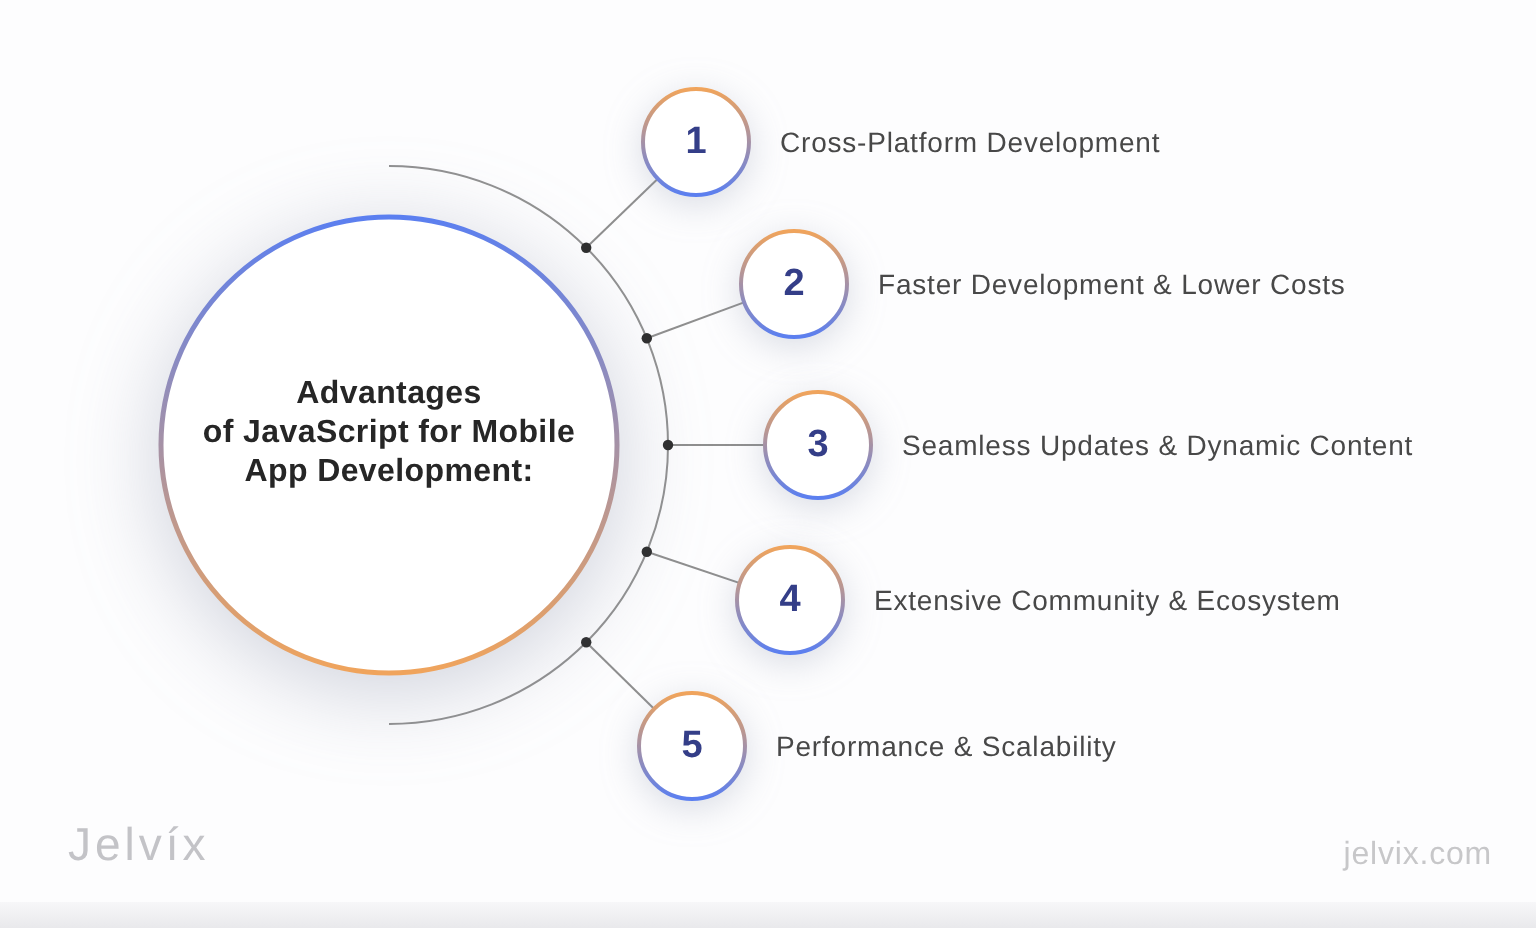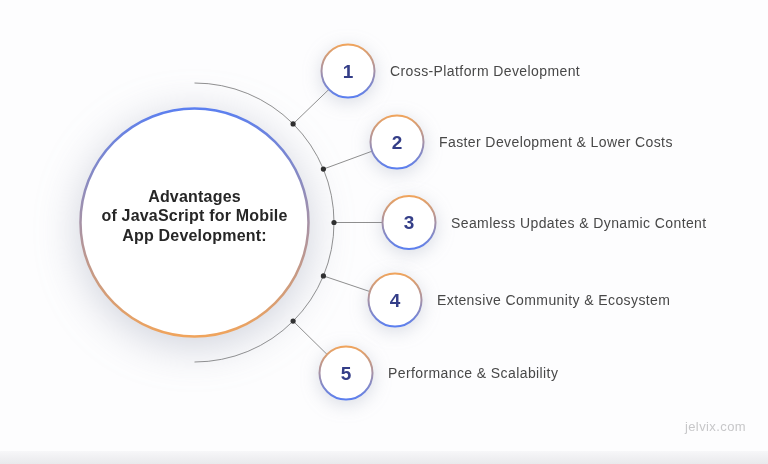--- a/index.html
+++ b/index.html
@@ -33,21 +33,21 @@
   }
   .label{
     font-size:14px;fill:#484848;letter-spacing:0.4px;text-anchor:start;
   }
   .logo{
     position:absolute;left:34px;top:409px;
     font-size:23px;font-weight:300;color:#c3c3c7;letter-spacing:2px;
   }
   .site{
     position:absolute;right:22px;top:419px;
-    font-size:13px;color:#c7c7c9;letter-spacing:0.4px;
+    font-size:16px;color:#c7c7c9;letter-spacing:0.4px;
   }
 </style>
 </head>
 <body>
 
 <div class="page">
 
   <svg width="768" height="464" viewBox="0 0 768 464">
     <defs>
       <linearGradient id="gradBlueOrange" x1="0" y1="0" x2="0" y2="1">
@@ -103,16 +103,17 @@
     </g>
 
     <circle class="main-circle" cx="194.5" cy="222.5" r="114"></circle>
     <g>
       <text class="title-line" x="194.5" y="201.5">Advantages</text>
       <text class="title-line" x="194.5" y="221">of JavaScript for Mobile</text>
       <text class="title-line" x="194.5" y="240.5">App Development:</text>
     </g>
   </svg>
 
+  <div class="logo">Jelvíx</div>
   <div class="site">jelvix.com</div>
 
   <div class="bottom-band"></div>
 </div>
 
 </body></html>

